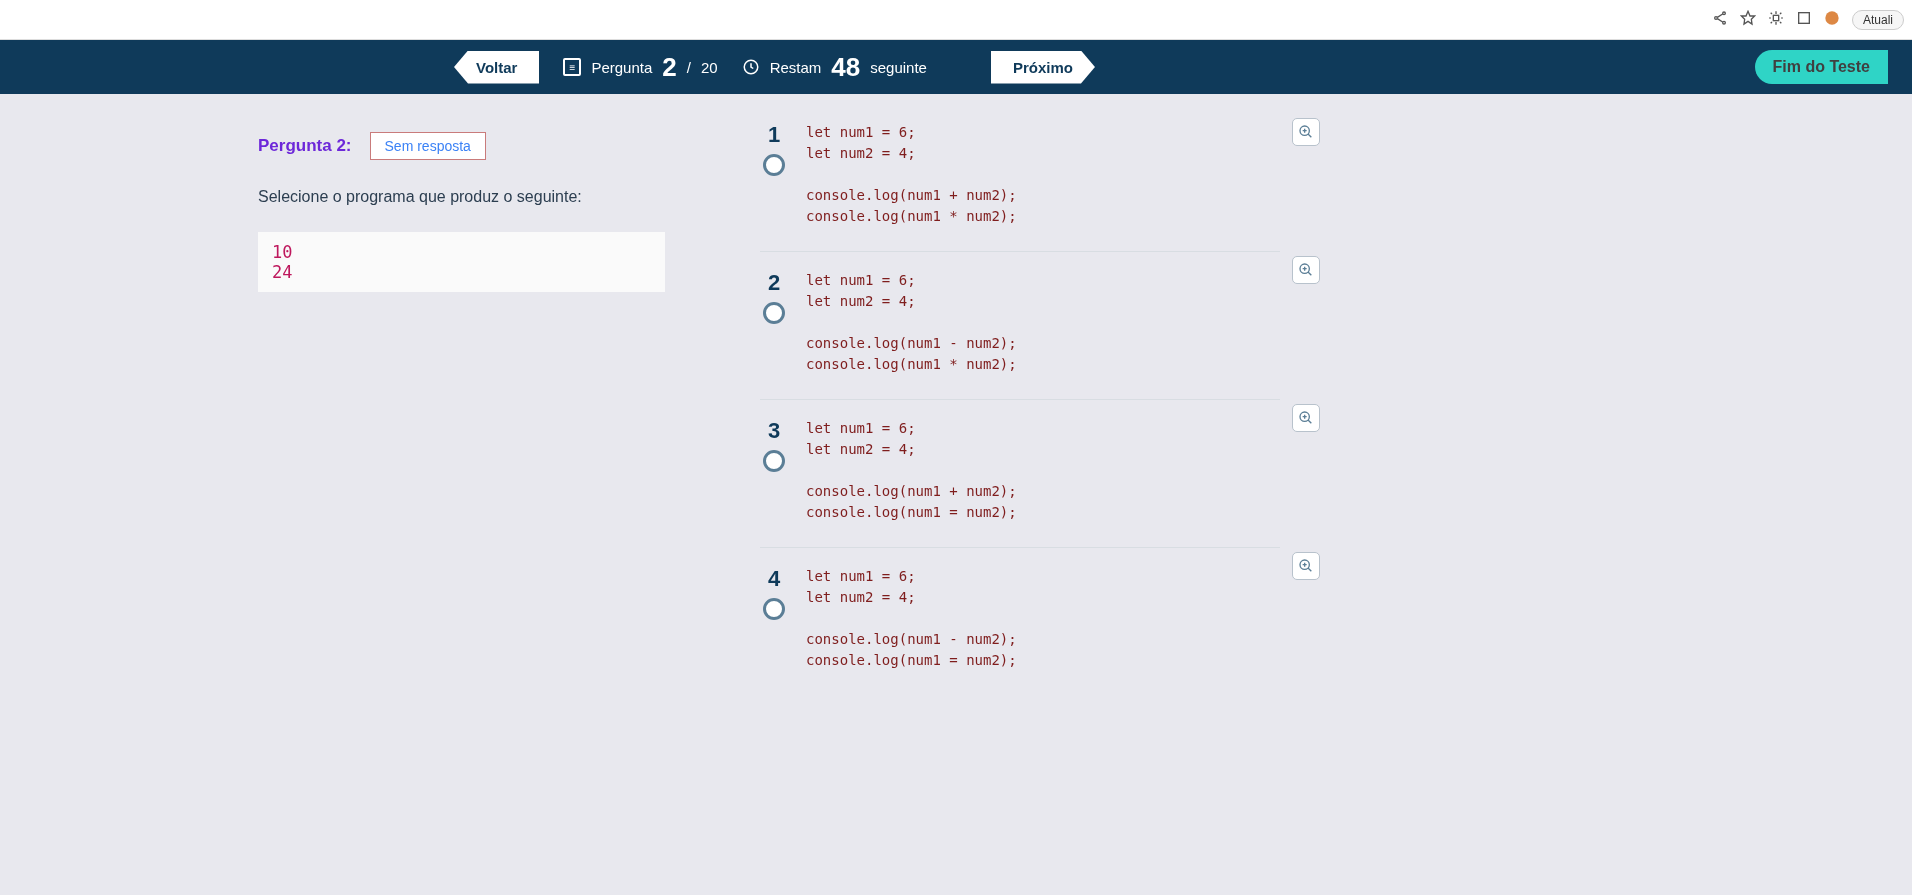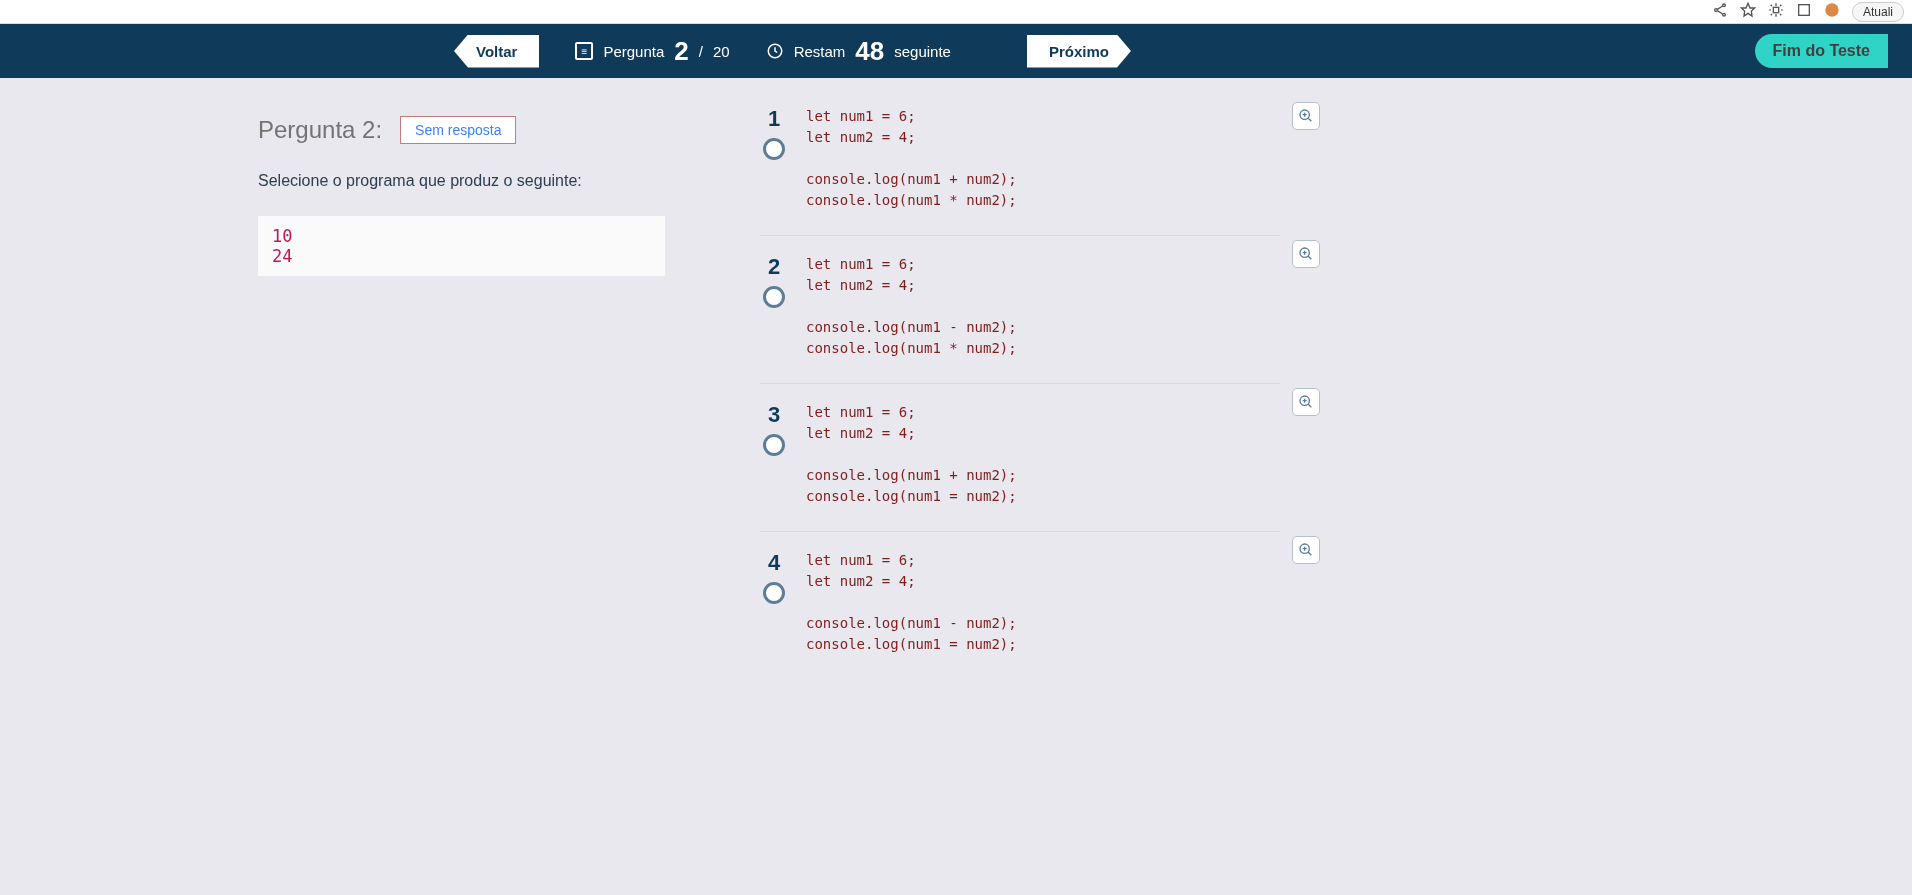--- a/index.html
+++ b/index.html
@@ -5,21 +5,21 @@
   * { box-sizing: border-box; margin: 0; padding: 0; }
   html, body { height: 100%; }
   body {
     font-family: "Segoe UI", Arial, sans-serif;
     background: #e8e8ee;
     color: #2c3e50;
     overflow: hidden;
   }
   
   .browser-bar {
-    height: 24px;
+    height: 40px;
     background: #fff;
     border-bottom: 1px solid #ddd;
     display: flex;
     align-items: center;
     justify-content: flex-end;
     padding: 0 8px;
     gap: 12px;
     font-size: 12px;
     color: #555;
   }
@@ -31,21 +31,21 @@
     background: #f6f6f6;
   }
   .browser-bar svg { width: 16px; height: 16px; }
   
   .test-header {
     height: 54px;
     background: #0f3a5a;
     display: flex;
     align-items: center;
     padding: 12px 24px;
-    gap: 36px;
+    gap: 24px;
     color: #fff;
     position: relative;
   }
   .btn-voltar, .btn-proximo {
     background: #fff;
     color: #0f3a5a;
     font-weight: 600;
     font-size: 15px;
     padding: 8px 22px;
     position: relative;
@@ -87,21 +87,21 @@
   .left-col {
     width: 760px;
     padding: 38px 48px 38px 258px;
   }
   .q-title-row {
     display: flex;
     align-items: center;
     gap: 18px;
     margin-bottom: 28px;
   }
-  .q-title { font-size: 24px; color: #737373; }
+  .q-title { font-size: 17px; color: #6d28d9; font-weight: bold; }
   .badge-noanswer {
     border: 1px solid #c97b7b;
     color: #3b82f6;
     font-size: 14px;
     padding: 5px 14px;
     background: #fff;
   }
   .q-prompt { font-size: 16px; color: #2c3e50; margin-bottom: 26px; }
   .output-box {
     background: #fafafa;

